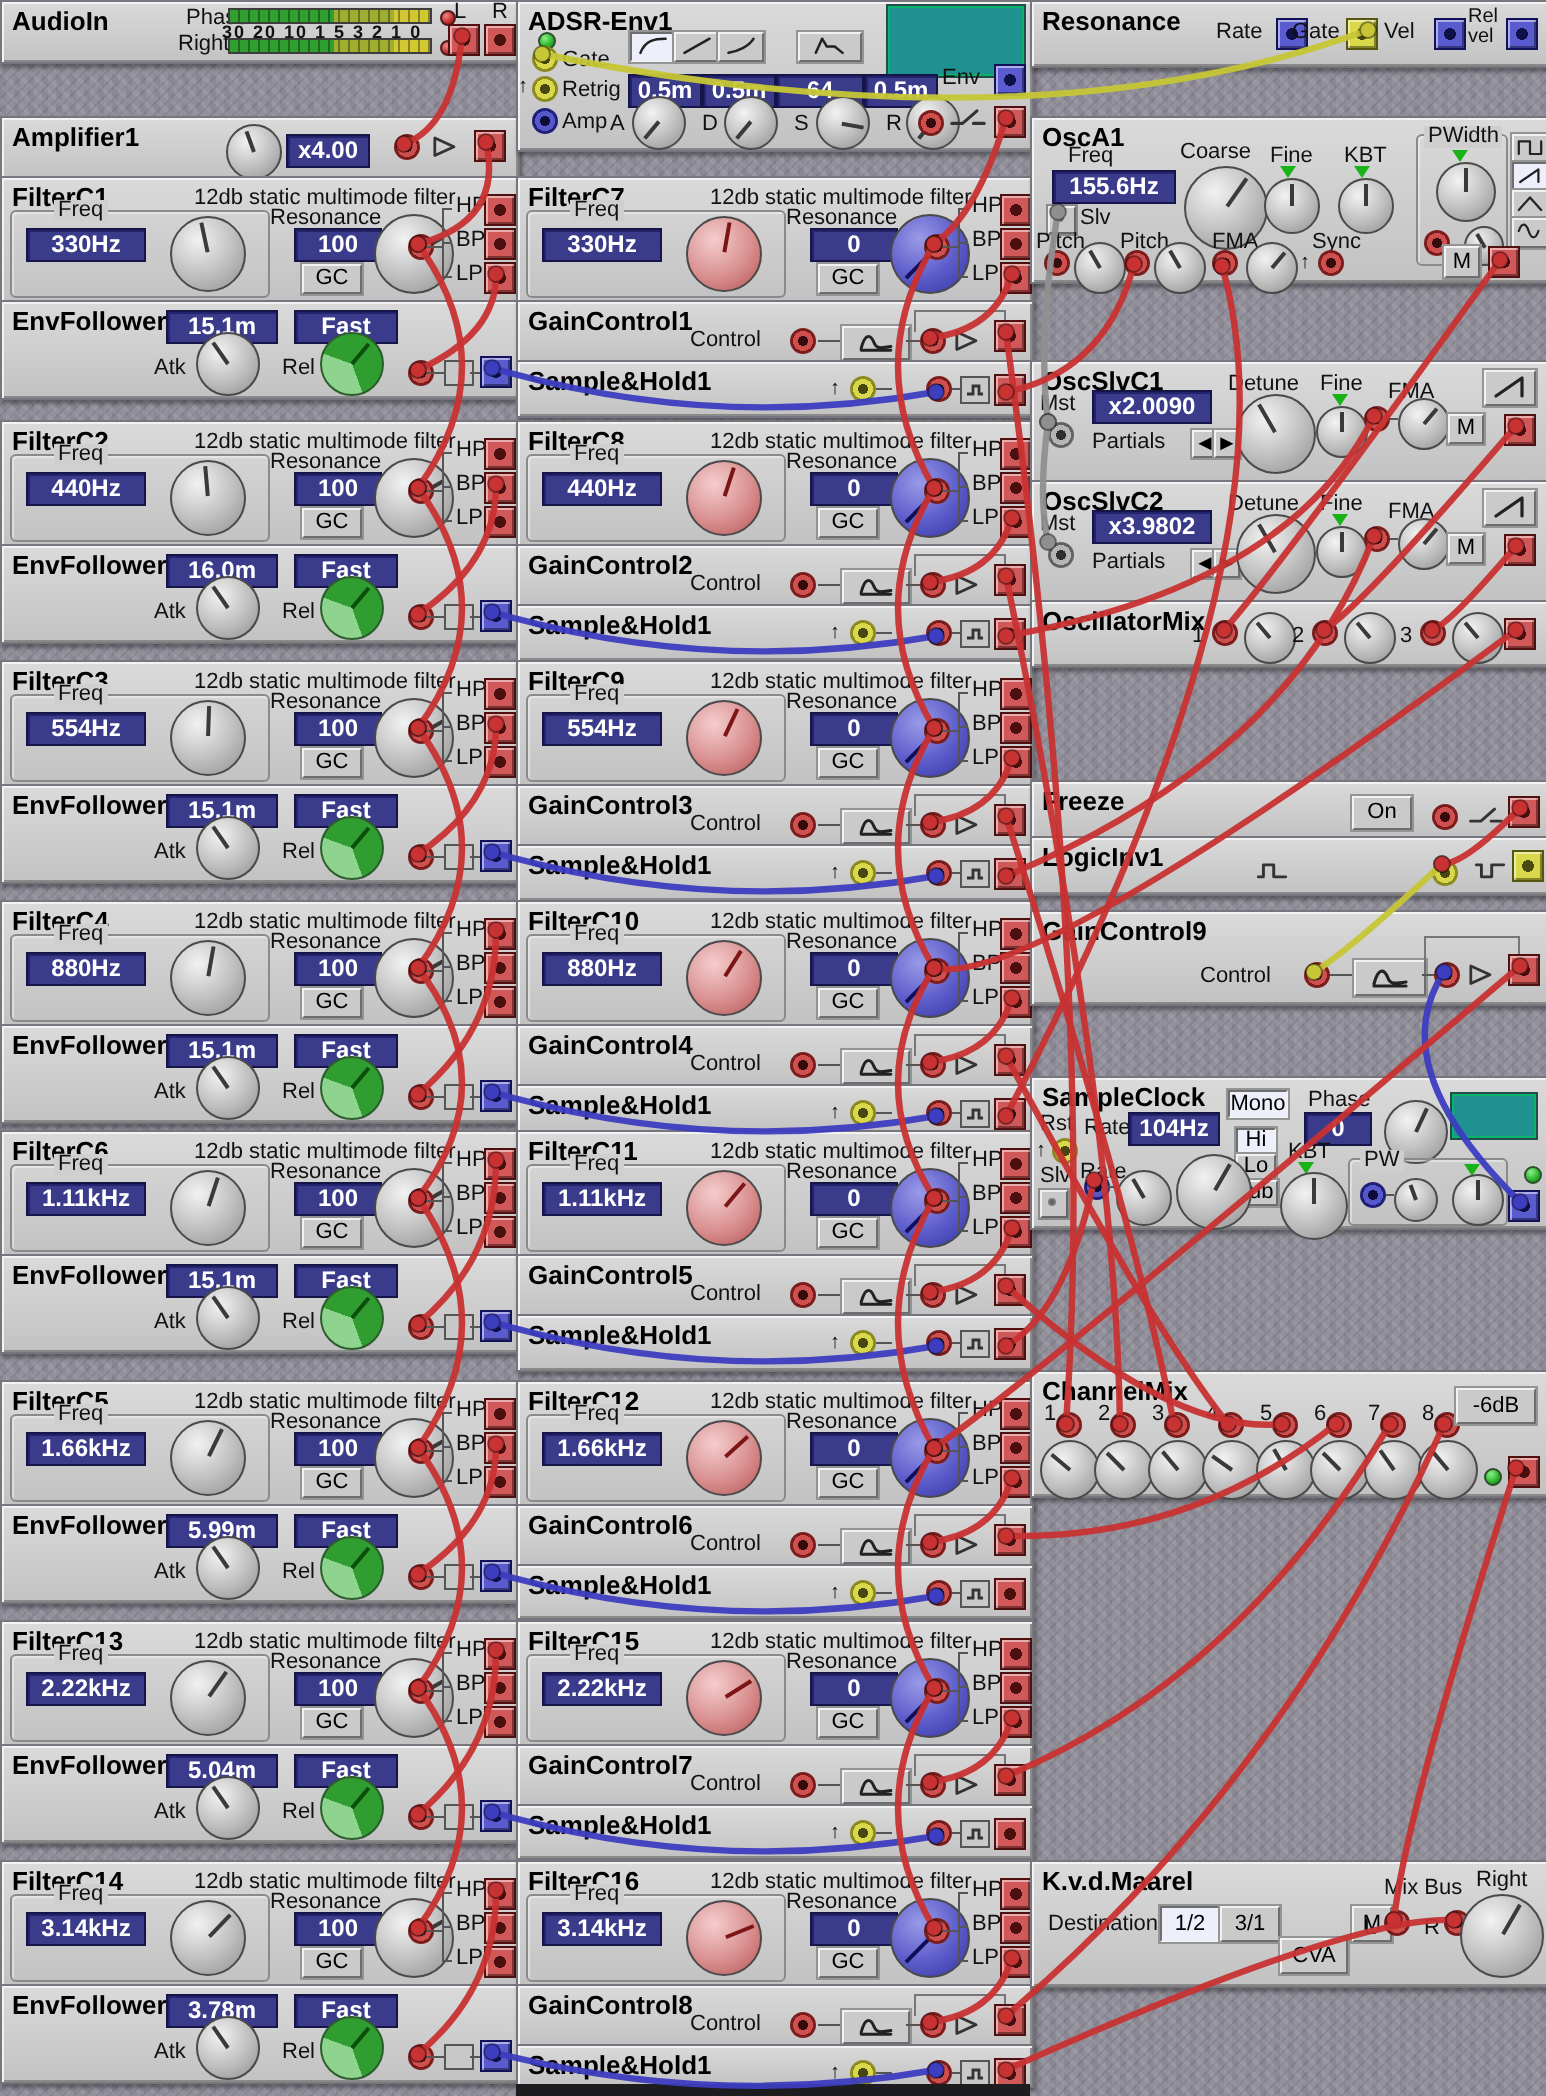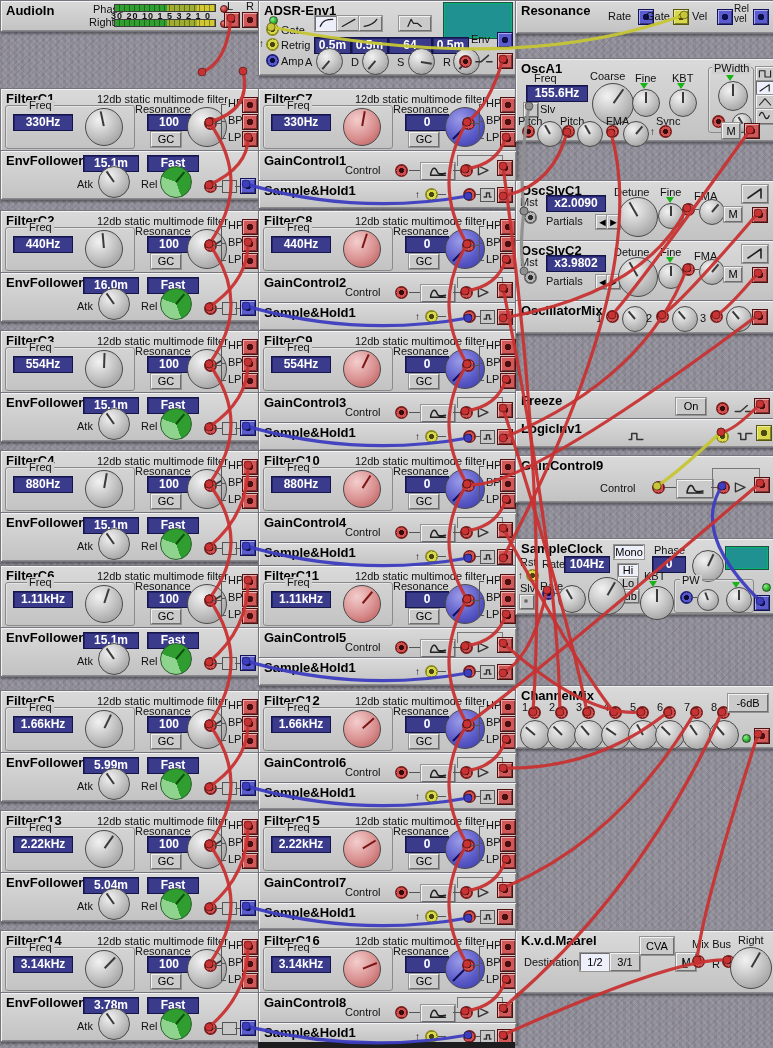--- a/index.html
+++ b/index.html
@@ -287,20 +287,32 @@
       <div class="meter" style="left:114px;top:4px;width:100px"></div>
       <div class="meter" style="left:114px;top:19px;width:100px"></div>
       <span class="scale" style="left:110px;top:10px">30 20 10 1 5 3 2 1 0</span>
       <span class="ledr" style="left:219px;top:4px"></span>
       <span class="ledr" style="left:219px;top:19px"></span>
       <span class="lbl " style="left:226px;top:0px">L</span>
       <span class="lbl " style="left:245px;top:0px">R</span>
       <div class="js r" style="left:223px;top:11px"></div>
       <div class="js r" style="left:241px;top:11px"></div>
     </div>
+    <div class="module" style="left: 0px; top: 58px; width: 258px; height: 30px;">
+      <div class="mtitle">Amplifier1</div>
+      <div class="knob " style="left:112px;top:3px;width:26px;height:26px">
+        <i style="transform:rotate(-20deg)"></i>
+      </div>
+      <div class="disp" style="left:142px;top:8px;width:40px">x4.00</div>
+      <div class="jc r" style="left:196px;top:8px"></div>
+      <span class="icon" style="left:214px;top:7px"><svg viewBox="0 0 20 14" width="16" height="14">
+          <path d="M3 2v11l12-5.5z"></path>
+        </svg></span>
+      <div class="js r" style="left:236px;top:6px"></div>
+    </div>
     <div class="module" style="left: 0px; top: 88px; width: 258px; height: 62px;">
       <div class="mtitle">FilterC1</div>
       <span class="lbl " style="left:96px;top:5px">12db static multimode filter</span>
       <div class="grp" style="left:4px;top:16px;width:128px;height:42px"></div>
       <span class="lbl onbox" style="left:26px;top:11px">Freq</span>
       <div class="disp" style="left:12px;top:25px;width:58px">330Hz</div>
       <div class="knob " style="left:84px;top:19px;width:36px;height:36px">
         <i style="transform:rotate(-12deg)"></i>
       </div>
       <span class="lbl " style="left:134px;top:15px">Resonance</span>
@@ -1493,21 +1505,21 @@
       </div>
       <div class="btn" style="left:212px;top:8px;width:38px;height:16px;line-height:16px">-6dB</div>
       <span class="led" style="left:226px;top:48px"></span>
       <div class="js r" style="left:238px;top:42px"></div>
     </div>
     <div class="module" style="left: 515px; top: 930px; width: 258px; height: 62px;">
       <div class="mtitle">K.v.d.Maarel</div>
       <span class="lbl " style="left:8px;top:26px">Destination</span>
       <div class="btn on" style="left:64px;top:22px;width:28px;height:16px;line-height:16px">1/2</div>
       <div class="btn" style="left:94px;top:22px;width:28px;height:16px;line-height:16px">3/1</div>
-      <div class="btn" style="left:124px;top:6px;width:32px;height:16px;line-height:16px">CVA</div>
+      <div class="btn" style="left:124px;top:38px;width:32px;height:16px;line-height:16px">CVA</div>
       <div class="btn" style="left:160px;top:22px;width:18px;height:16px;line-height:16px">M</div>
       <span class="lbl " style="left:176px;top:8px">Mix Bus</span>
       <span class="lbl " style="left:166px;top:28px">L</span>
       <div class="jc r" style="left:176px;top:24px"></div>
       <span class="lbl " style="left:196px;top:28px">R</span>
       <div class="jc r" style="left:206px;top:24px"></div>
       <span class="lbl " style="left:222px;top:4px">Right</span>
       <div class="knob " style="left:214px;top:16px;width:40px;height:40px">
         <i style="transform:rotate(30deg)"></i>
       </div>

